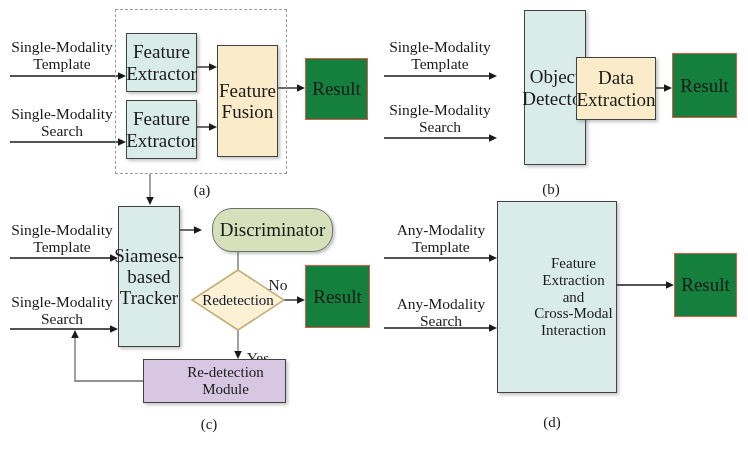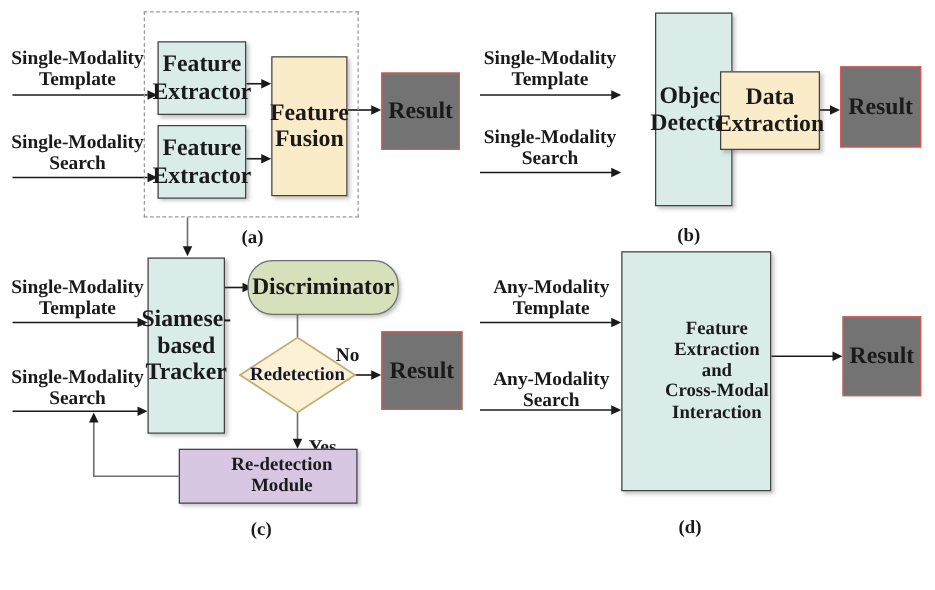--- a/index.html
+++ b/index.html
@@ -1,34 +1,33 @@
 <!DOCTYPE html>
 <html><head>
 <meta charset="utf-8">
 <style>
   html,body{margin:0;padding:0;background:#ffffff;}
   #stage{
     position:relative;width:748px;height:472px;background:#ffffff;
     font-family:"Liberation Serif","DejaVu Serif",serif;color:#1a1a1a;
     overflow:hidden;
-    font-weight:bold;
   }
   #connector-layer{position:absolute;left:0;top:0;width:748px;height:472px;}
   .box{
     position:absolute;box-sizing:border-box;
     display:flex;align-items:center;justify-content:center;text-align:center;
     font-size:19px;line-height:1.12;
     border:1.3px solid #424242;
     box-shadow:2px 2px 3px rgba(90,90,90,0.35);
   }
   .teal{background:#d9ece8;}
   .yellow{background:#fbecc9;}
   .green{background:#d6e0bb;border-color:#6f6f6f;}
   .purple{background:#d8c7e3;padding-left:22px;}
-  .result{background:#737373;border:1.5px solid #e2574c;box-shadow:none;}
+  .result{background:#15803d;border:1.5px solid #e2574c;box-shadow:none;}
   .dashed{
     position:absolute;box-sizing:border-box;
     border:1.5px dashed #9a9a9a;background:transparent;box-shadow:none;
   }
   .io-label{
     position:absolute;text-align:center;font-size:15.5px;line-height:1.07;
   }
   .caption{position:absolute;text-align:center;font-size:15px;}
   .free-label{position:absolute;text-align:center;font-size:15.5px;}
   .redetect{color:#0f172a;font-size:15px;}
@@ -126,21 +125,21 @@
   <div class="caption" data-bind="panels.b.caption" style="left:531px;top:181px;width:40px;">(b)</div>
 
   <div class="io-label" data-bind="panels.c.input_template" style="left:2px;top:222px;width:120px;">Single-Modality
 Template</div>
   <div class="io-label" data-bind="panels.c.input_search" style="left:2px;top:294px;width:120px;">Single-Modality
 Search</div>
 
   <div class="box teal" data-bind="panels.c.siamese_tracker" style="left:118px;top:206px;width:62px;height:141px;">Siamese-
 based
 Tracker</div>
-  <div class="box green" data-bind="panels.c.discriminator" style="left:198px;top:208px;width:121px;height:44px;border-radius:20px;">Discriminator</div>
+  <div class="box green" data-bind="panels.c.discriminator" style="left:212px;top:208px;width:121px;height:44px;border-radius:20px;">Discriminator</div>
 
   <div class="free-label redetect" data-bind="panels.c.redetection_decision" style="left:192px;top:292px;width:92px;">Redetection</div>
   <div class="free-label" data-bind="panels.c.no_label" style="left:264px;top:276px;width:28px;">No</div>
   <div class="free-label" data-bind="panels.c.yes_label" style="left:242px;top:313px;width:32px;margin-top:36px;">Yes</div>
 
   <div class="box result" data-bind="panels.c.result" style="left:305px;top:265px;width:65px;height:63px;">Result</div>
   <div class="box purple" data-bind="panels.c.redetection_module" style="left:143px;top:359px;width:143px;height:44px;font-size:15px;">Re-detection Module</div>
 
   <div class="caption" data-bind="panels.c.caption" style="left:189px;top:416px;width:40px;">(c)</div>
 

